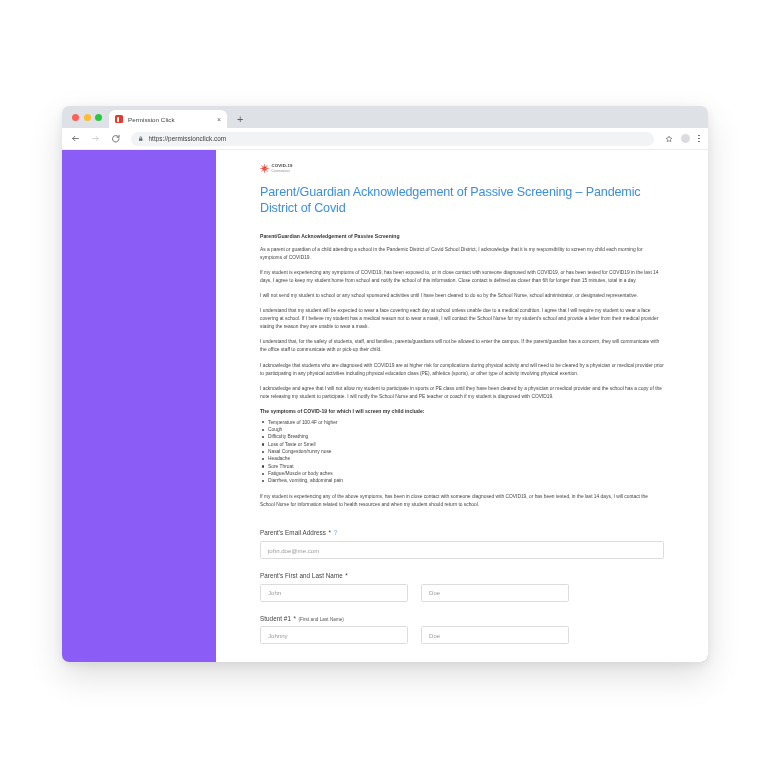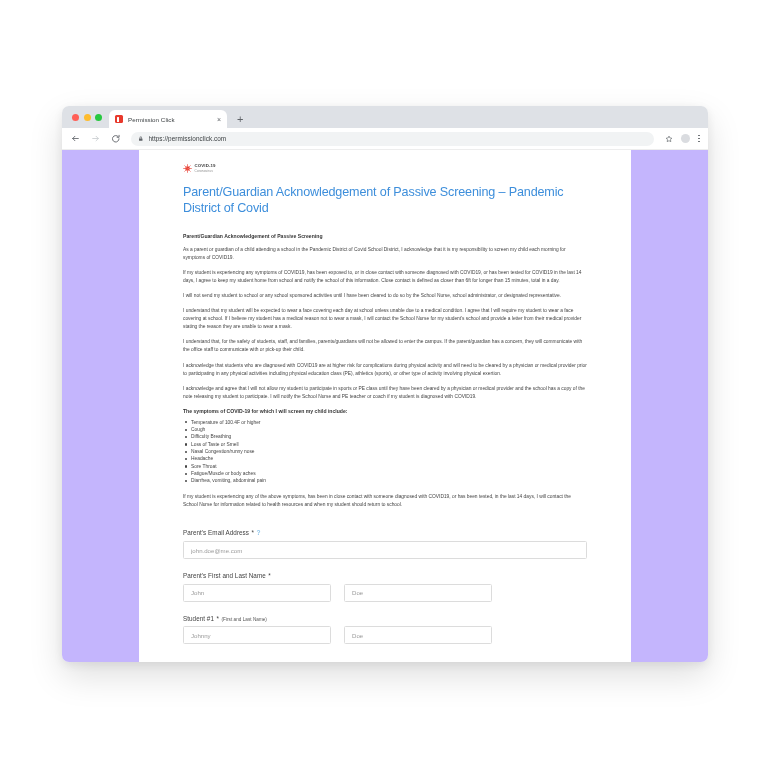--- a/index.html
+++ b/index.html
@@ -176,23 +176,23 @@
   .kebab-menu span {
     width: 1.6px; height: 1.6px;
     border-radius: 50%;
     background: #5f6368;
     display: block;
   }
 
   
   .viewport {
     flex: 1;
-    background: #c4b5fd;
-    display: flex;
-    justify-content: center;
+    background: #8b5cf6;
+    display: flex;
+    justify-content: flex-end;
     overflow: hidden;
   }
 
   .page-sheet {
     width: 492px;
     background: #ffffff;
     padding: 14px 44px 0 44px;
   }
 
   

